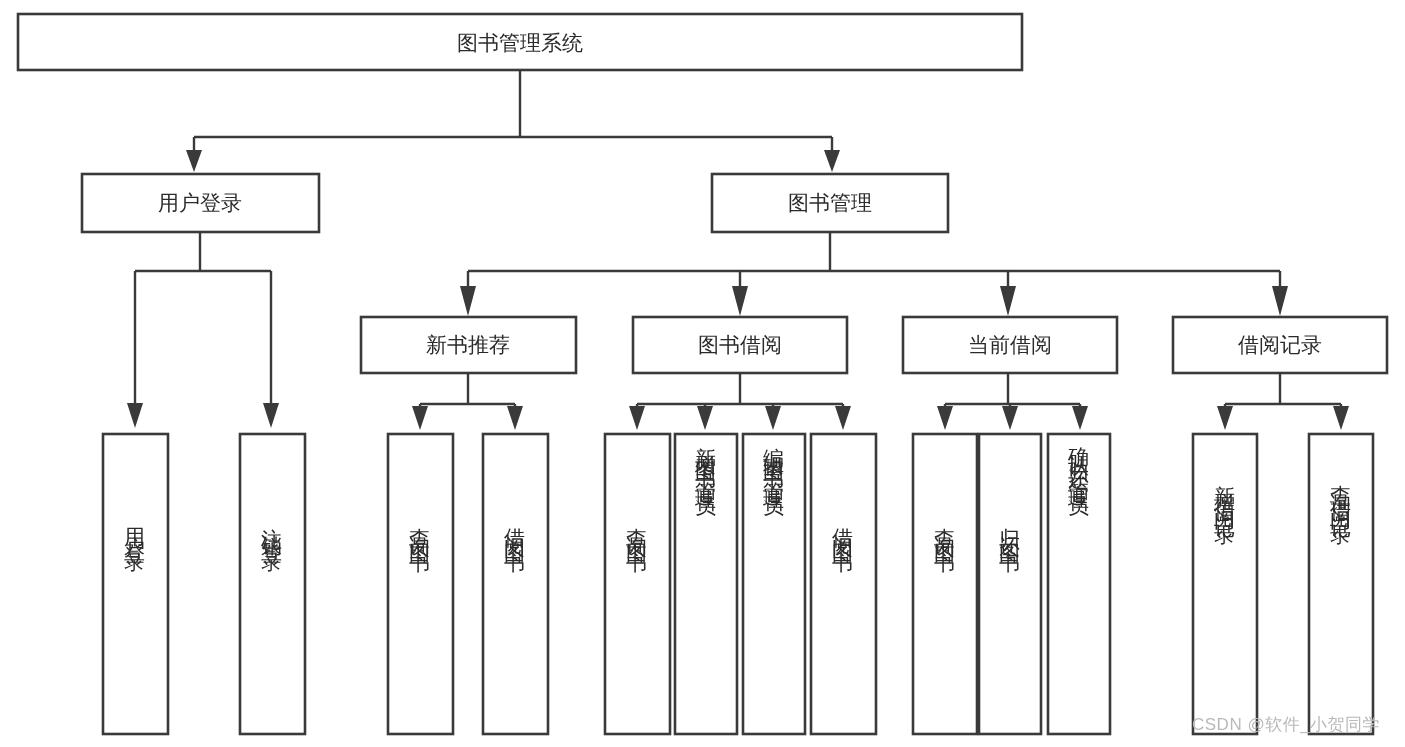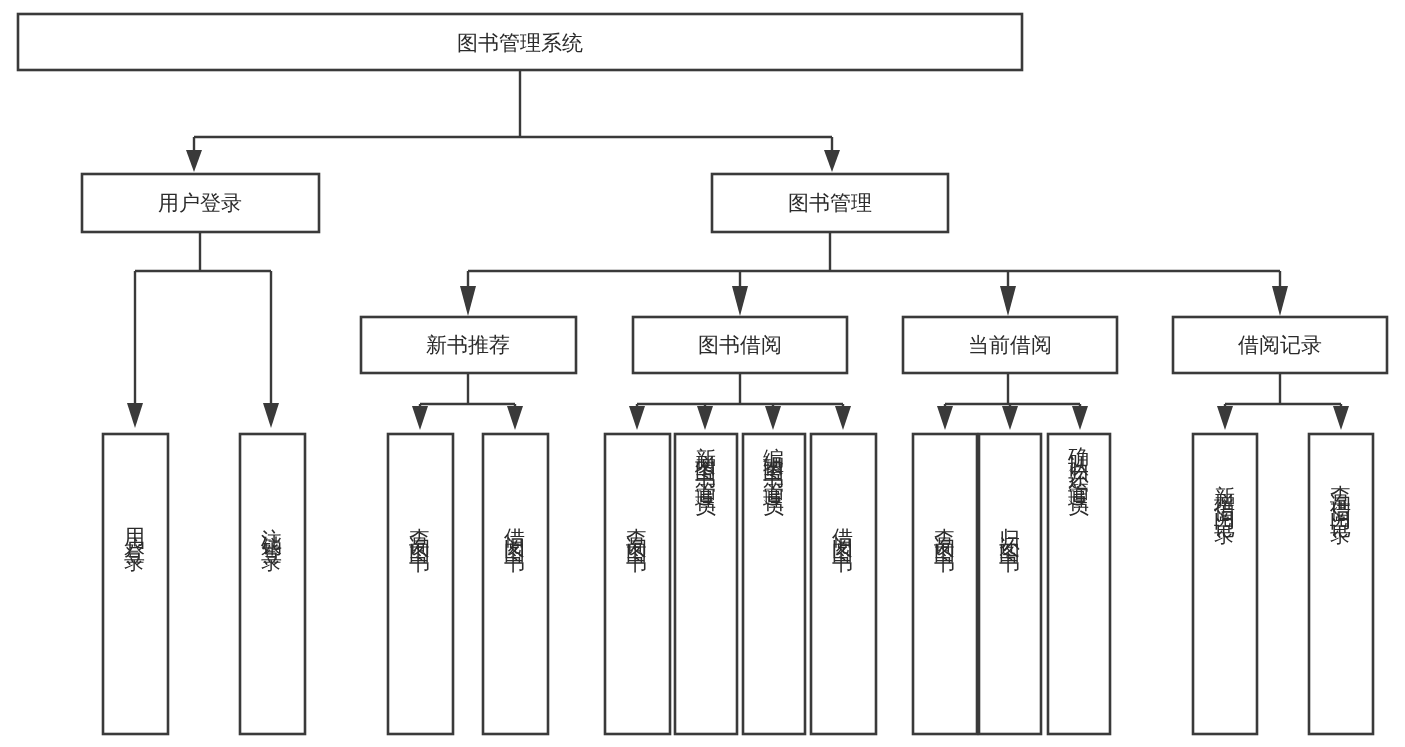--- a/index.html
+++ b/index.html
@@ -221,14 +221,15 @@
       <text class="node-label-v" x="1225" y="492" writing-mode="tb" glyph-orientation-vertical="0" style="letter-spacing:8px;">新增借阅记录</text>
     </g>
 
     <g>
       <rect class="node-rect" x="1309" y="434" width="64" height="300"></rect>
       <text class="node-label-v" x="1341" y="492" writing-mode="tb" glyph-orientation-vertical="0" style="letter-spacing:8px;">查询借阅记录</text>
     </g>
 
   </svg>
 
+  <div class="watermark" style="left:1192px; top:713px;">CSDN @软件_小贺同学</div>
 
 </div>
 
 </body></html>

